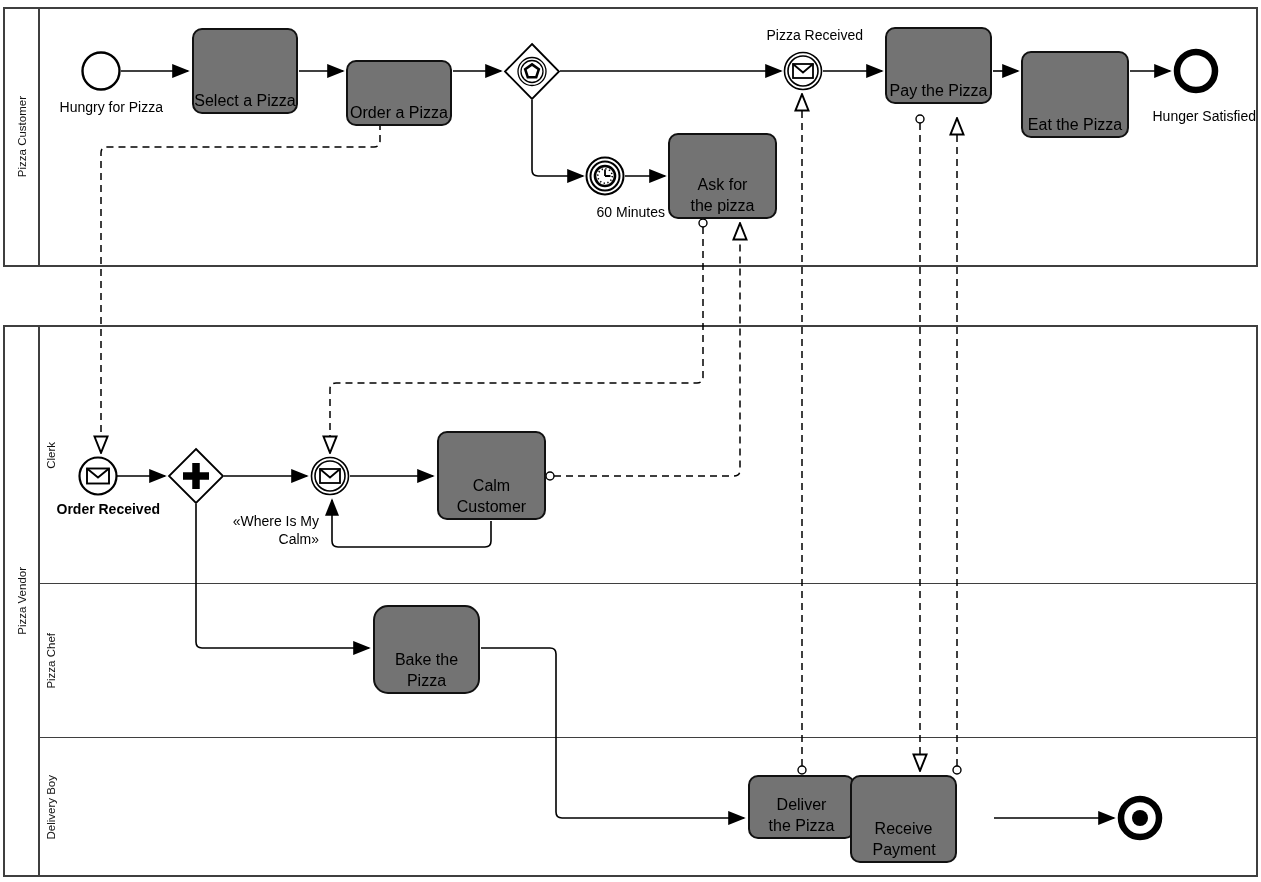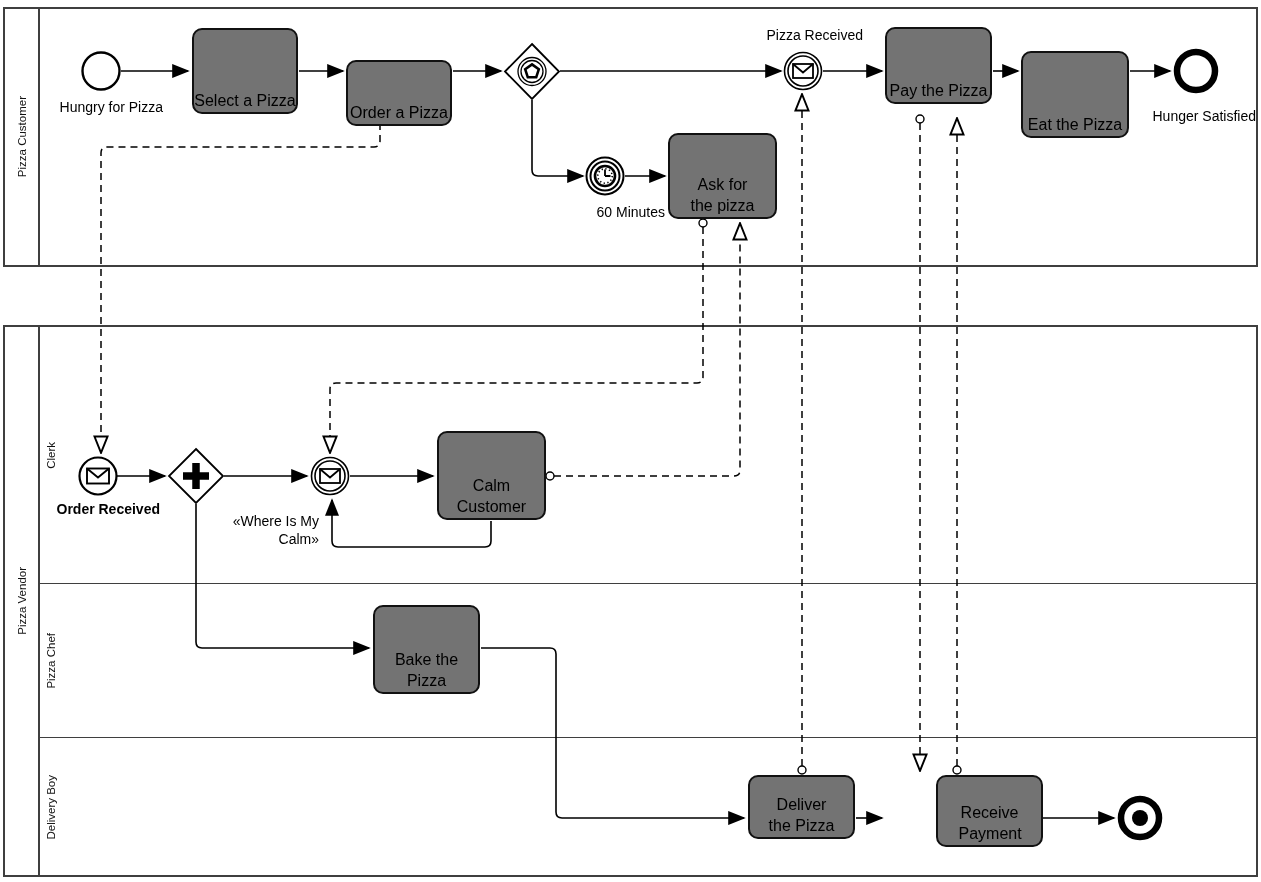--- a/index.html
+++ b/index.html
@@ -176,27 +176,27 @@
   </div>
   <div class="task" style="left:1021px;top:27px;width:108px;height:87px;margin-top:24px;">
     <span class="tl">Eat the Pizza</span>
   </div>
   <div class="task" style="left:668px;top:133px;width:109px;height:86px;">
     <span class="tl" style="width:68px;">Ask for the pizza</span>
   </div>
   <div class="task" style="left:437px;top:431px;width:109px;height:89px;">
     <span class="tl">Calm Customer</span>
   </div>
-  <div class="task" style="left:373px;top:605px;width:107px;height:89px;">
+  <div class="task" style="left:373px;top:605px;width:107px;height:89px;border-radius:15px;">
     <span class="tl">Bake the Pizza</span>
   </div>
   <div class="task" style="left:748px;top:775px;width:107px;height:64px;">
     <span class="tl" style="width:70px;">Deliver the Pizza</span>
   </div>
-  <div class="task" style="left:936px;top:775px;width:107px;height:72px;">
+  <div class="task" style="left:850px;top:775px;width:107px;height:88px;">
     <span class="tl" style="width:62px;">Receive Payment</span>
   </div>
 
   <div class="flabel" style="left:39px;top:99px;width:124px;">Hungry for Pizza</div>
   <div class="flabel" style="left:743px;top:27px;width:120px;">Pizza Received</div>
   <div class="flabel" style="left:1136px;top:108px;width:120px;">Hunger Satisfied</div>
   <div class="flabel" style="left:545px;top:204px;width:120px;">60 Minutes</div>
   <div class="flabel" style="left:38px;top:501px;width:122px;font-weight:bold;">Order Received</div>
   <div class="flabel" style="left:221px;top:513px;width:98px;">«Where Is My Calm»</div>
 

